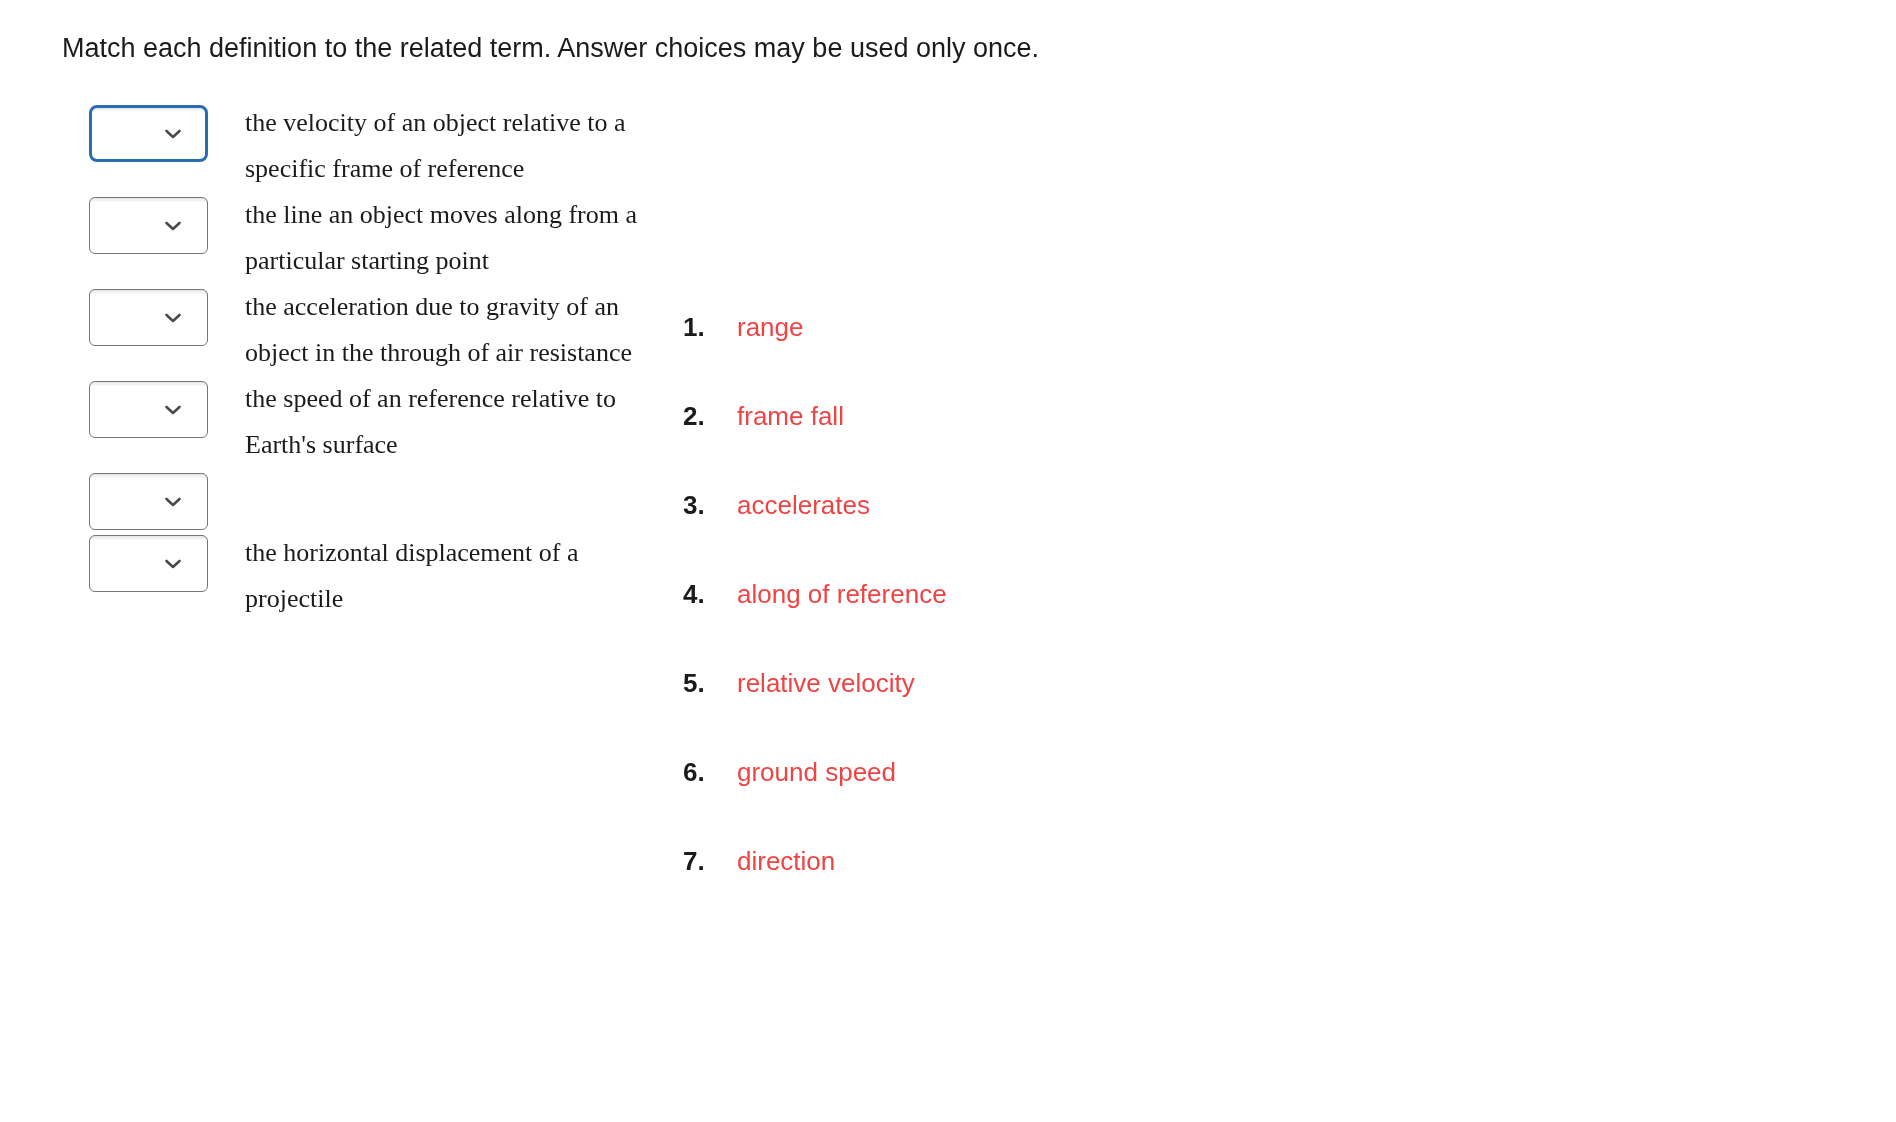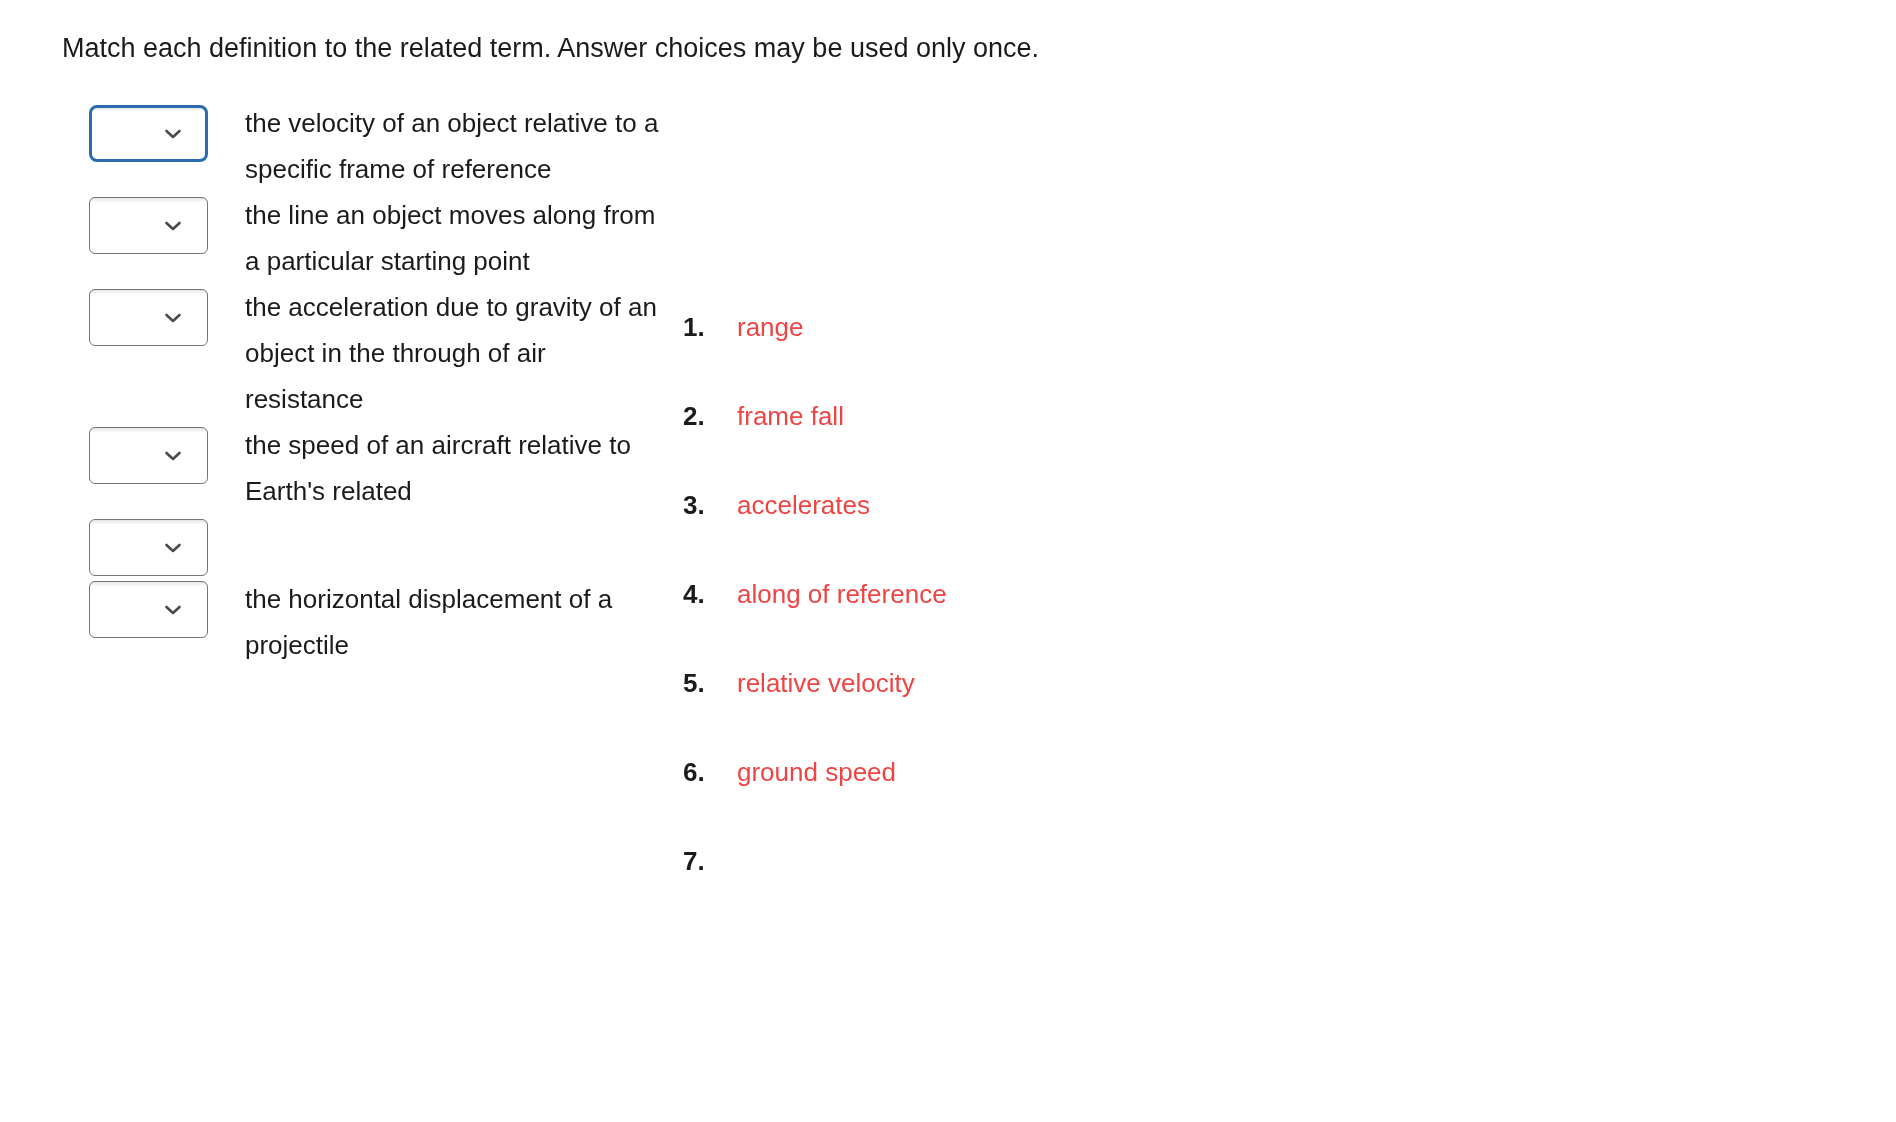--- a/index.html
+++ b/index.html
@@ -35,20 +35,21 @@
     color: #1b1b1b;
     white-space: nowrap;
   }
 
   
   .match-list {
     position: absolute;
     left: 0;
     top: 100px;
     width: 680px;
+    font-family: Liberation Serif, serif;
   }
 
   .match-row {
     position: relative;
     display: flex;
     align-items: flex-start;
     min-height: 46px;
   }
 
   
@@ -183,21 +184,21 @@
     <div class="match-row">
       <div class="select-cell">
         <div class="dropdown">
           <span class="chevron">
             <svg viewBox="0 0 22 22" xmlns="http://www.w3.org/2000/svg">
               <path d="M4.5 8 L11 14 L17.5 8" fill="none" stroke="#4a4a4a" stroke-width="2.6" stroke-linecap="round" stroke-linejoin="round"></path>
             </svg>
           </span>
         </div>
       </div>
-      <div class="definition">the speed of an aircraft relative to Earth's related</div>
+      <div class="definition">the speed of an reference relative to Earth's surface</div>
     </div>
 
     <div class="match-row">
       <div class="select-cell">
         <div class="dropdown">
           <span class="chevron">
             <svg viewBox="0 0 22 22" xmlns="http://www.w3.org/2000/svg">
               <path d="M4.5 8 L11 14 L17.5 8" fill="none" stroke="#4a4a4a" stroke-width="2.6" stroke-linecap="round" stroke-linejoin="round"></path>
             </svg>
           </span>
@@ -247,17 +248,18 @@
       <span class="answer-label">relative velocity</span>
     </div>
 
     <div class="answer-item">
       <span class="answer-num">6.</span>
       <span class="answer-label">ground speed</span>
     </div>
 
     <div class="answer-item">
       <span class="answer-num">7.</span>
+      <span class="answer-label">direction</span>
     </div>
 
   </div>
 
 </div>
 
 </body></html>

